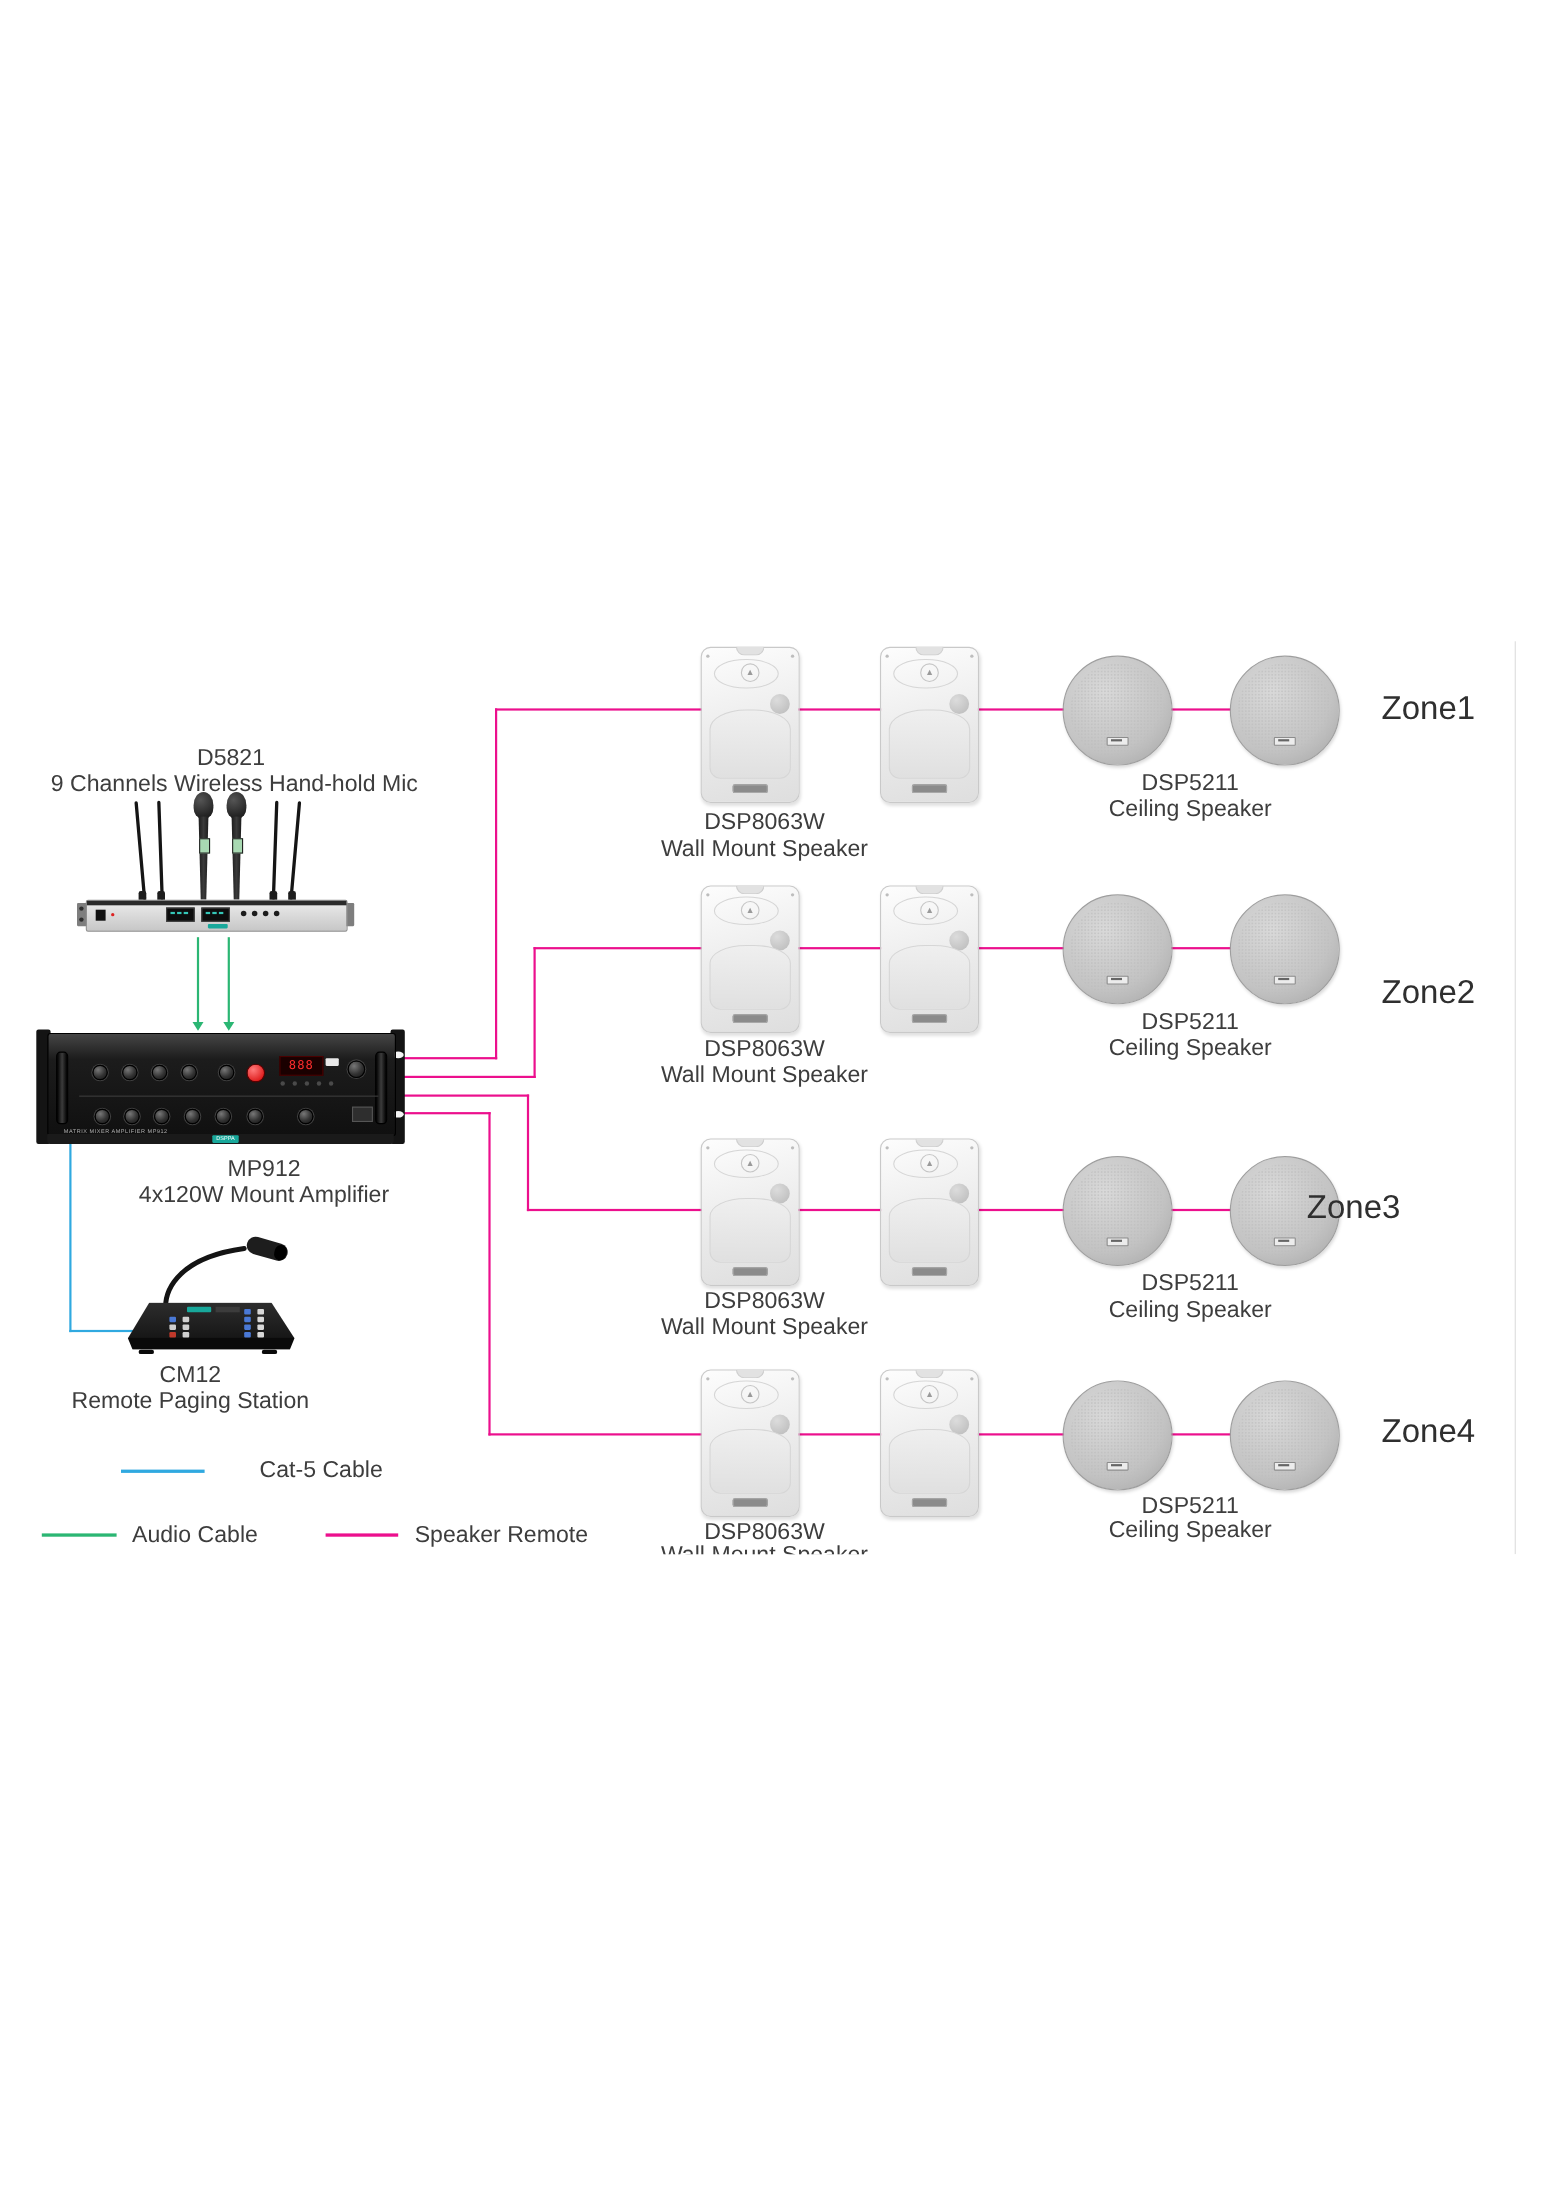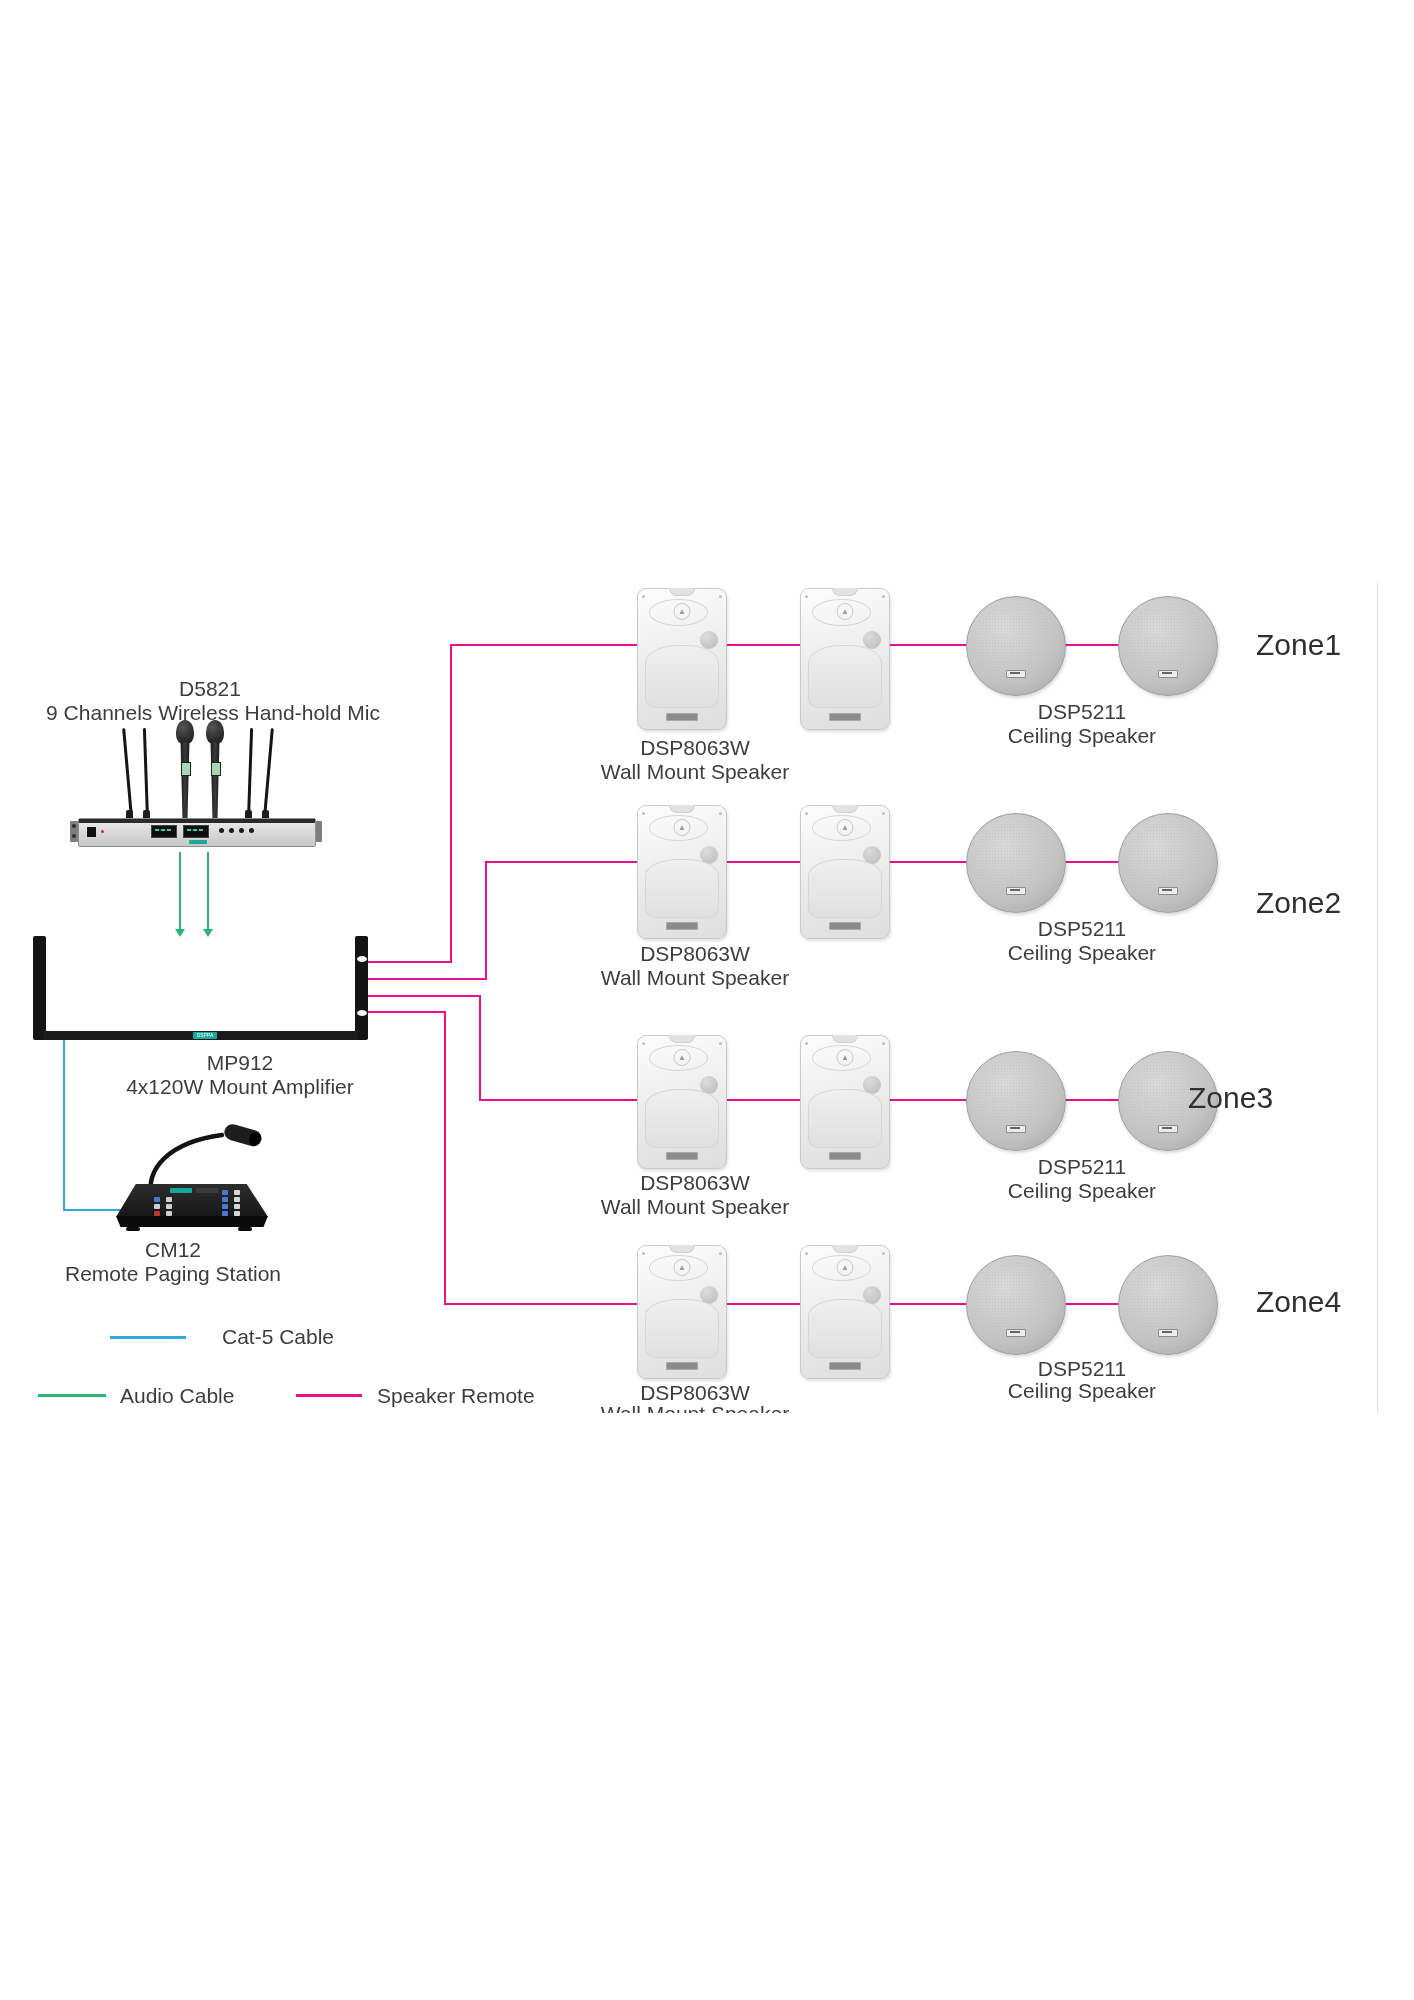--- a/index.html
+++ b/index.html
@@ -177,20 +177,48 @@
 
   <div class="cap" style="left:60px;top:677px;width:300px">D5821</div>
   <div class="cap" style="left:35px;top:701px;width:356px">9 Channels Wireless Hand-hold Mic</div>
 
   <div class="amp">
     <i class="amp-ear" style="left:0"></i>
     <i class="amp-ear" style="left:322px">
       <i class="amp-hole" style="left:2px;top:20px"></i>
       <i class="amp-hole" style="left:2px;top:74px"></i>
     </i>
+    <div class="abs amp-face">
+      <i class="amp-handle" style="left:7px"></i>
+      <i class="amp-handle" style="left:297px"></i>
+      <i class="amp-sep"></i>
+      <i class="knob" style="left:40px;top:28px"></i>
+      <i class="knob" style="left:67px;top:28px"></i>
+      <i class="knob" style="left:94px;top:28px"></i>
+      <i class="knob" style="left:121px;top:28px"></i>
+      <i class="knob" style="left:155px;top:28px"></i>
+      <i class="amp-red"></i>
+      <i class="amp-disp">888</i>
+      <i class="amp-usb"></i>
+      <i class="amp-dot" style="left:211px"></i>
+      <i class="amp-dot" style="left:222px"></i>
+      <i class="amp-dot" style="left:233px"></i>
+      <i class="amp-dot" style="left:244px"></i>
+      <i class="amp-dot" style="left:255px"></i>
+      <i class="knob" style="left:272px;top:24px;width:14px;height:14px"></i>
+      <i class="knob" style="left:42px;top:68px"></i>
+      <i class="knob" style="left:69px;top:68px"></i>
+      <i class="knob" style="left:96px;top:68px"></i>
+      <i class="knob" style="left:124px;top:68px"></i>
+      <i class="knob" style="left:152px;top:68px"></i>
+      <i class="knob" style="left:181px;top:68px"></i>
+      <i class="knob" style="left:227px;top:68px"></i>
+      <i class="amp-sq"></i>
+      <i class="amp-text">MATRIX MIXER AMPLIFIER MP912</i>
+    </div>
     <i class="amp-bezel"></i>
     <i class="teal-logo amp-logo">DSPPA</i>
   </div>
 
   <div class="cap" style="left:90px;top:1051px;width:300px">MP912</div>
   <div class="cap" style="left:90px;top:1075px;width:300px">4x120W Mount Amplifier</div>
 
   <div class="pg">
     <svg width="170" height="122" style="position:absolute;left:0;top:0">
       <path d="M 42 80 C 34 48, 60 22, 112 15" stroke="#141414" stroke-width="4.5" fill="none" stroke-linecap="round"></path>
@@ -370,21 +398,21 @@
         <i></i>
       </span>
   </div>
   <div class="cap" style="left:545px;top:1381px;width:300px">DSP8063W</div>
   <div class="cap" style="left:545px;top:1402px;width:300px">Wall Mount Speaker</div>
   <div class="cap" style="left:957px;top:1357px;width:250px">DSP5211</div>
   <div class="cap" style="left:957px;top:1379px;width:250px">Ceiling Speaker</div>
   <div class="zlabel" style="left:1256px;top:1285px">Zone4</div>
 
   <div class="cab blue" style="left:110px;top:1336px;width:76px;height:3px"></div>
-  <div class="cap" style="left:198px;top:1325px;width:160px;text-align:center">Cat-5 Cable</div>
+  <div class="cap" style="left:188px;top:1325px;width:160px;text-align:right">Cat-5 Cable</div>
   <div class="cab green" style="left:38px;top:1394px;width:68px;height:3px"></div>
   <div class="cap" style="left:120px;top:1384px;width:160px;text-align:left">Audio Cable</div>
   <div class="cab pink" style="left:296px;top:1394px;width:66px;height:3px"></div>
   <div class="cap" style="left:377px;top:1384px;width:180px;text-align:left">Speaker Remote</div>
 
   <div class="abs" style="left:1377px;top:583px;width:1px;height:830px;background:#dcdcdc;z-index:1"></div>
 
   <div class="abs" style="left:0;top:1413px;width:1414px;height:587px;background:#fff;z-index:5"></div>
 
 </div>

